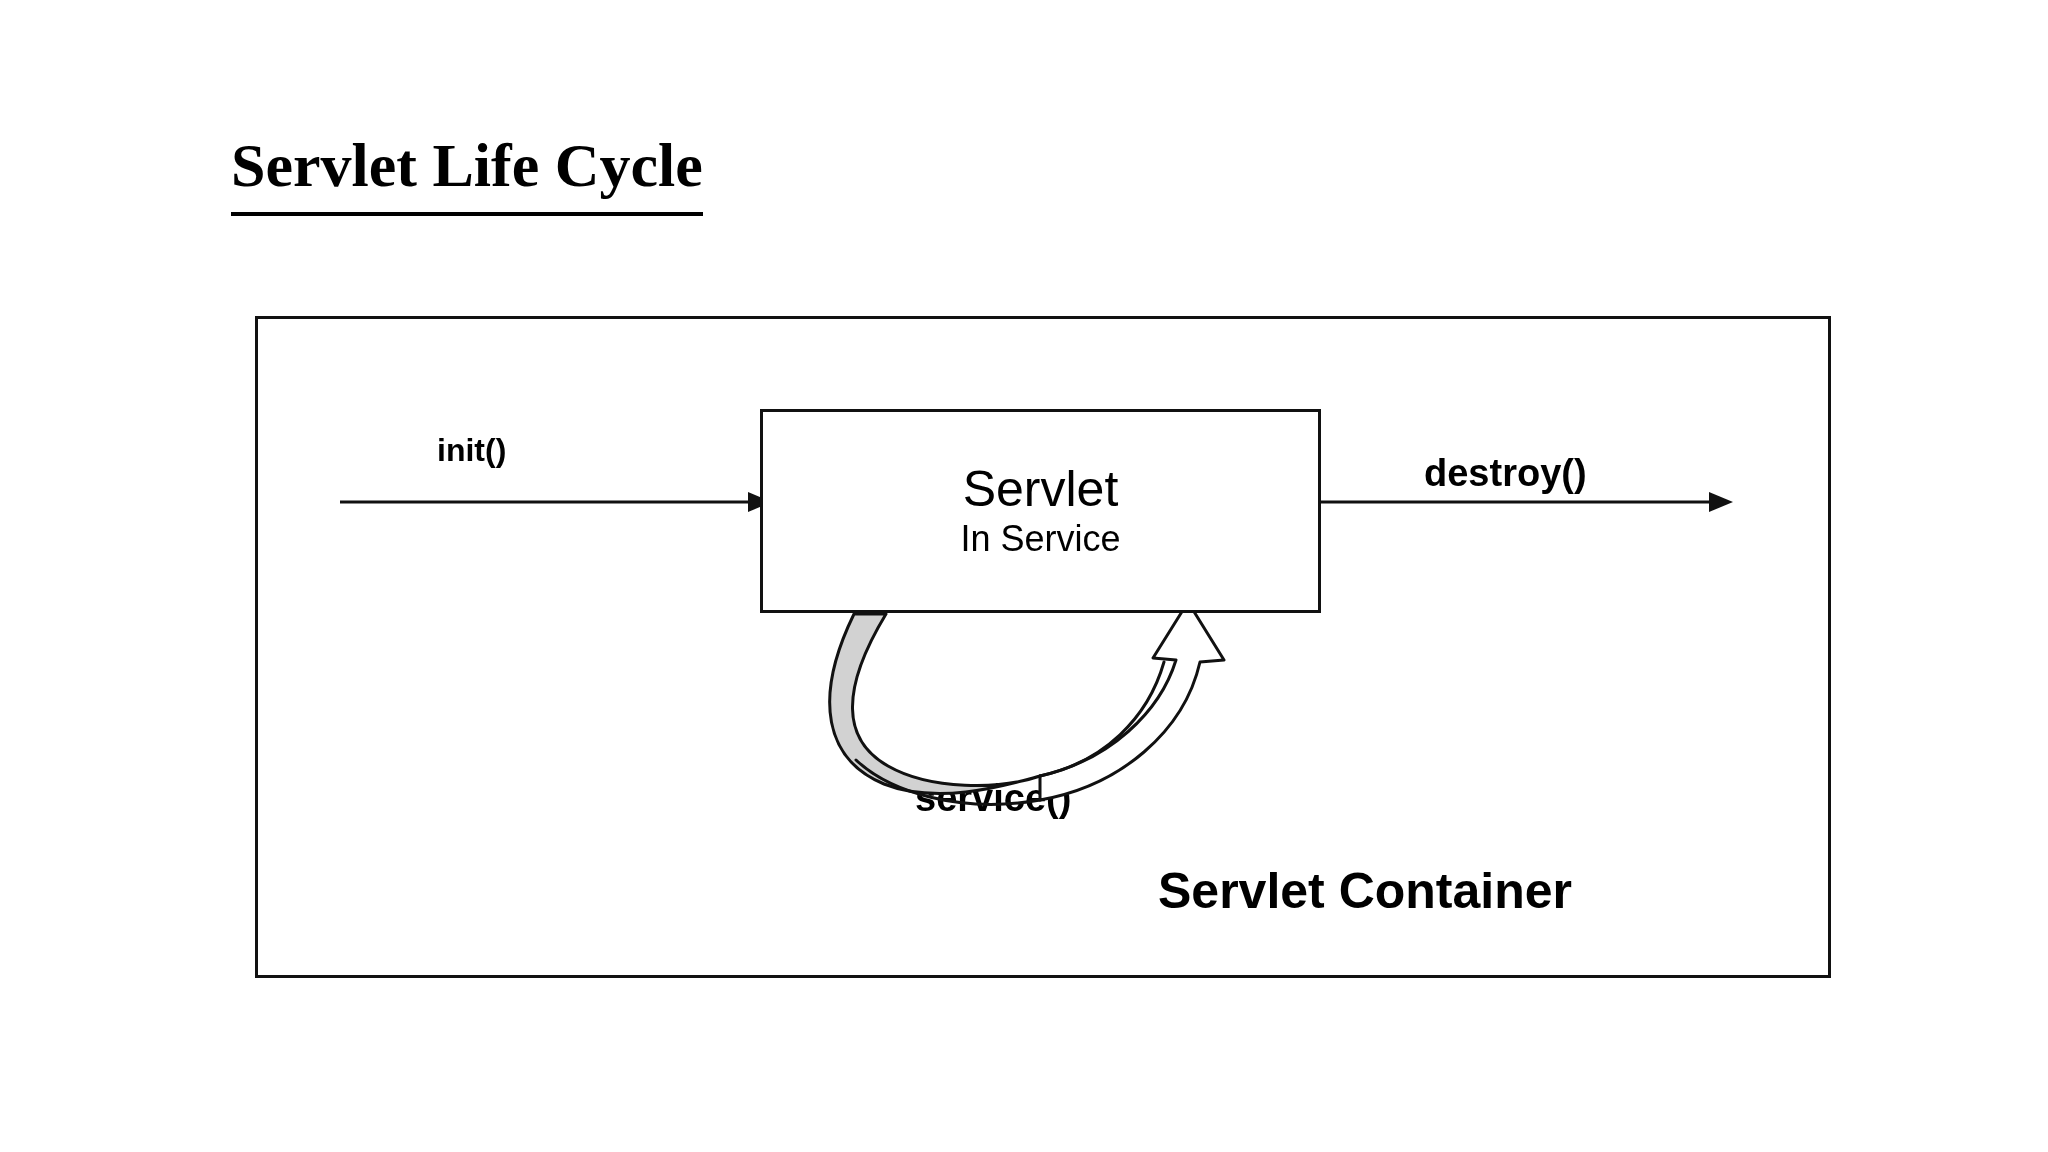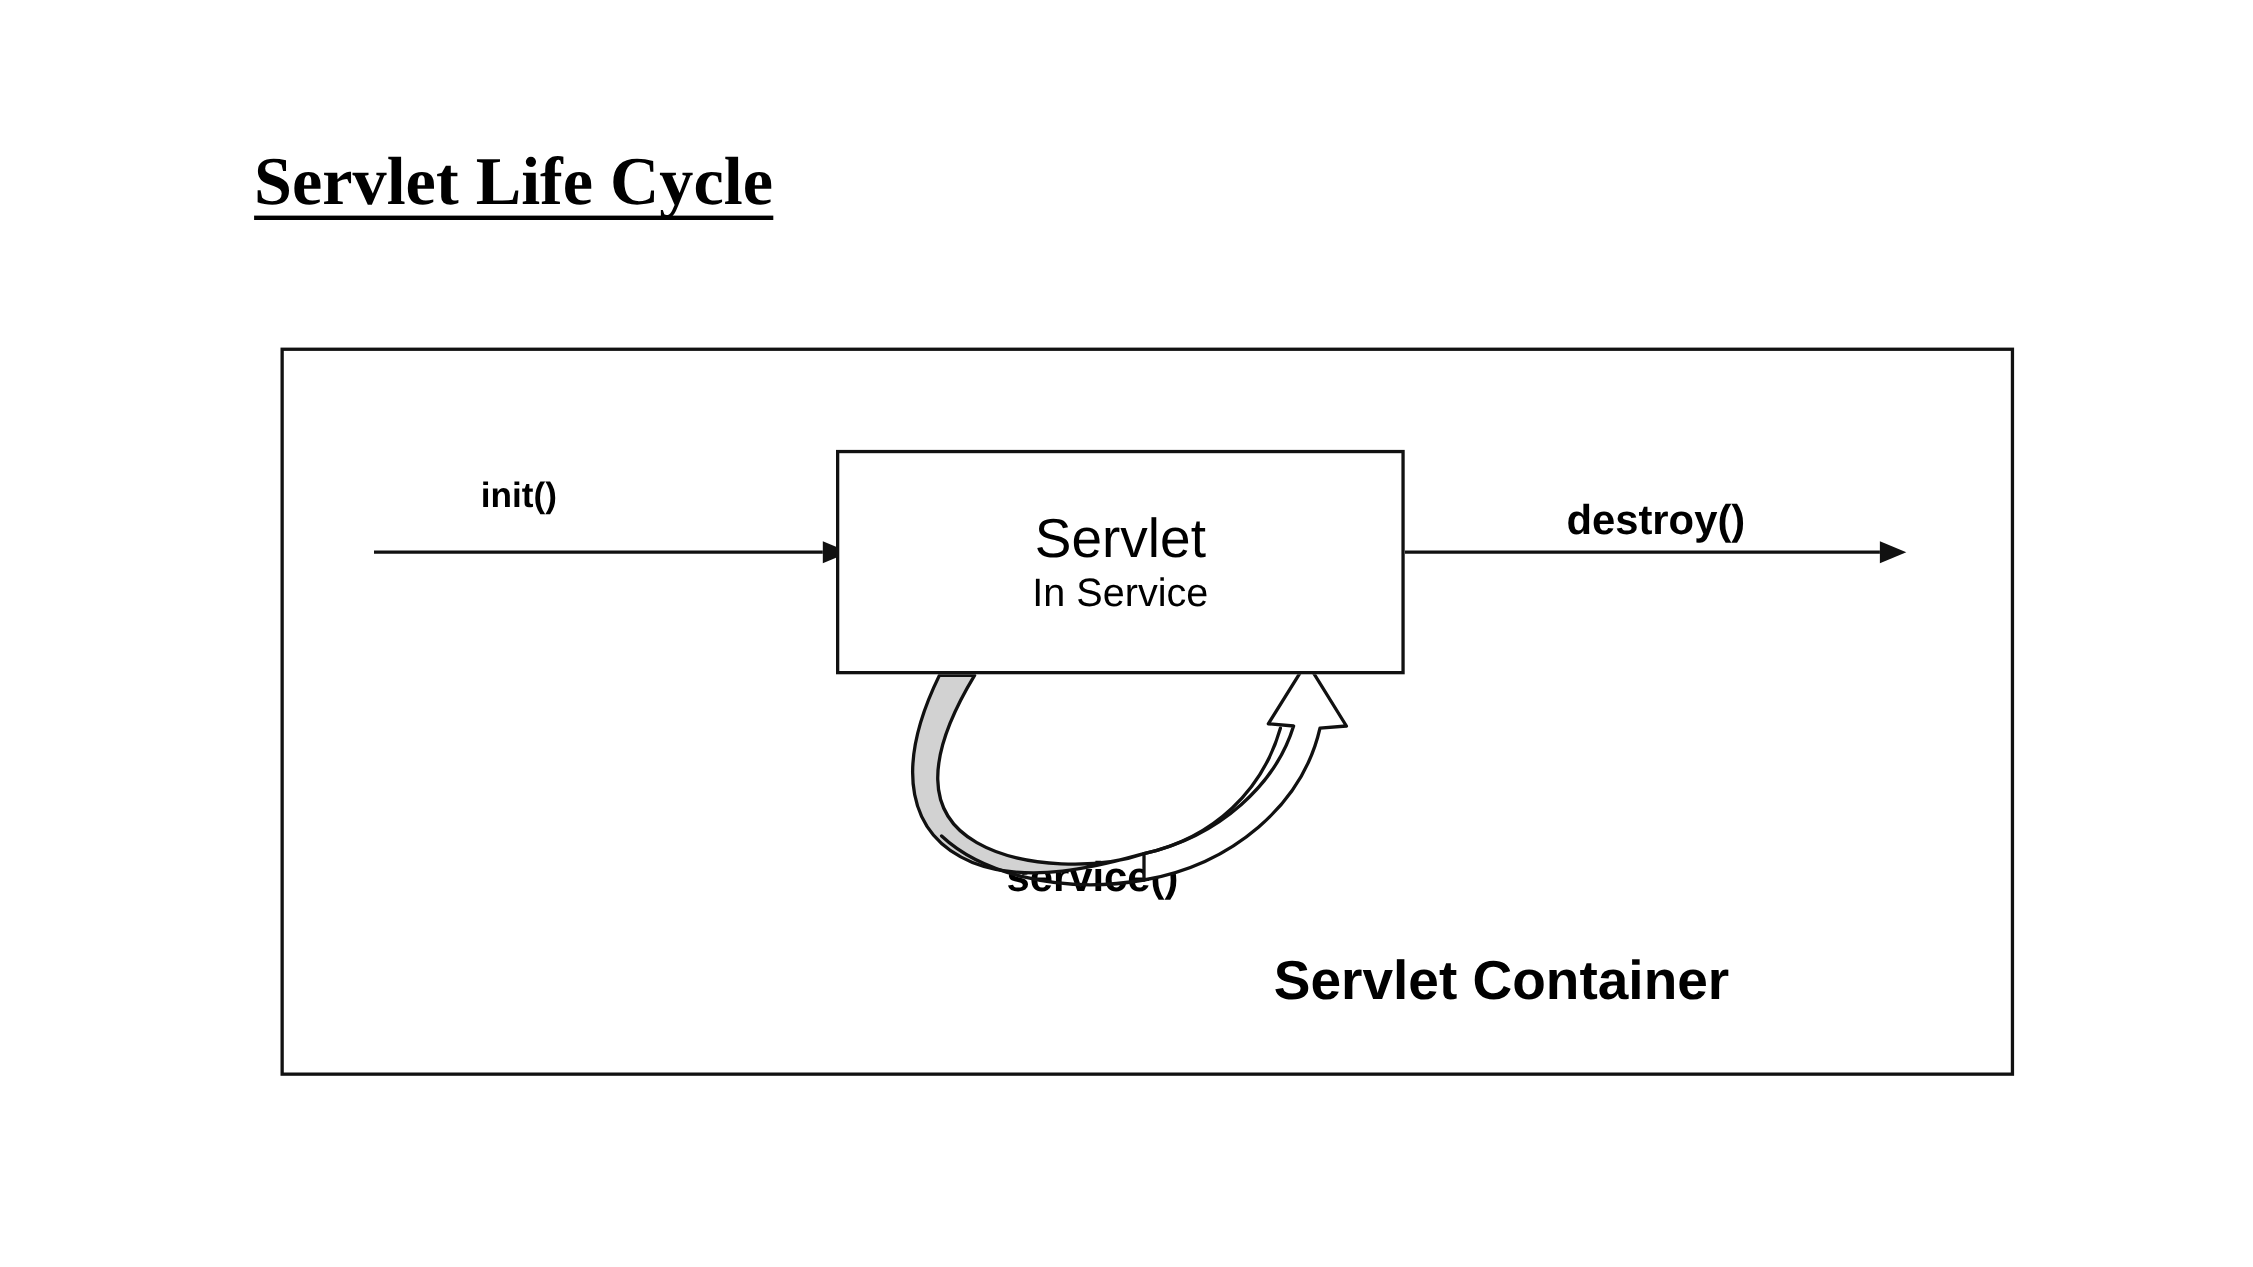--- a/index.html
+++ b/index.html
@@ -22,42 +22,42 @@
     position: absolute;
     left: 231px;
     top: 134px;
     font-family: "Liberation Serif", serif;
     font-weight: bold;
     font-size: 62px;
     line-height: 1.0;
     letter-spacing: 0px;
     color: #000000;
     white-space: nowrap;
-    padding-bottom: 0;
+    padding-bottom: 16px;
     border-bottom: 4px solid #000000;
   }
 
   
   #servlet-container-box {
     position: absolute;
     left: 255px;
     top: 316px;
     width: 1576px;
     height: 662px;
     box-sizing: border-box;
     border: 3px solid #111111;
     background: transparent;
   }
 
   
   #servlet-box {
     position: absolute;
     left: 760px;
     top: 409px;
-    width: 517px;
+    width: 561px;
     height: 204px;
     box-sizing: border-box;
     border: 3px solid #111111;
     background: #ffffff;
     display: flex;
     flex-direction: column;
     align-items: center;
     justify-content: center;
     z-index: 4;
   }

